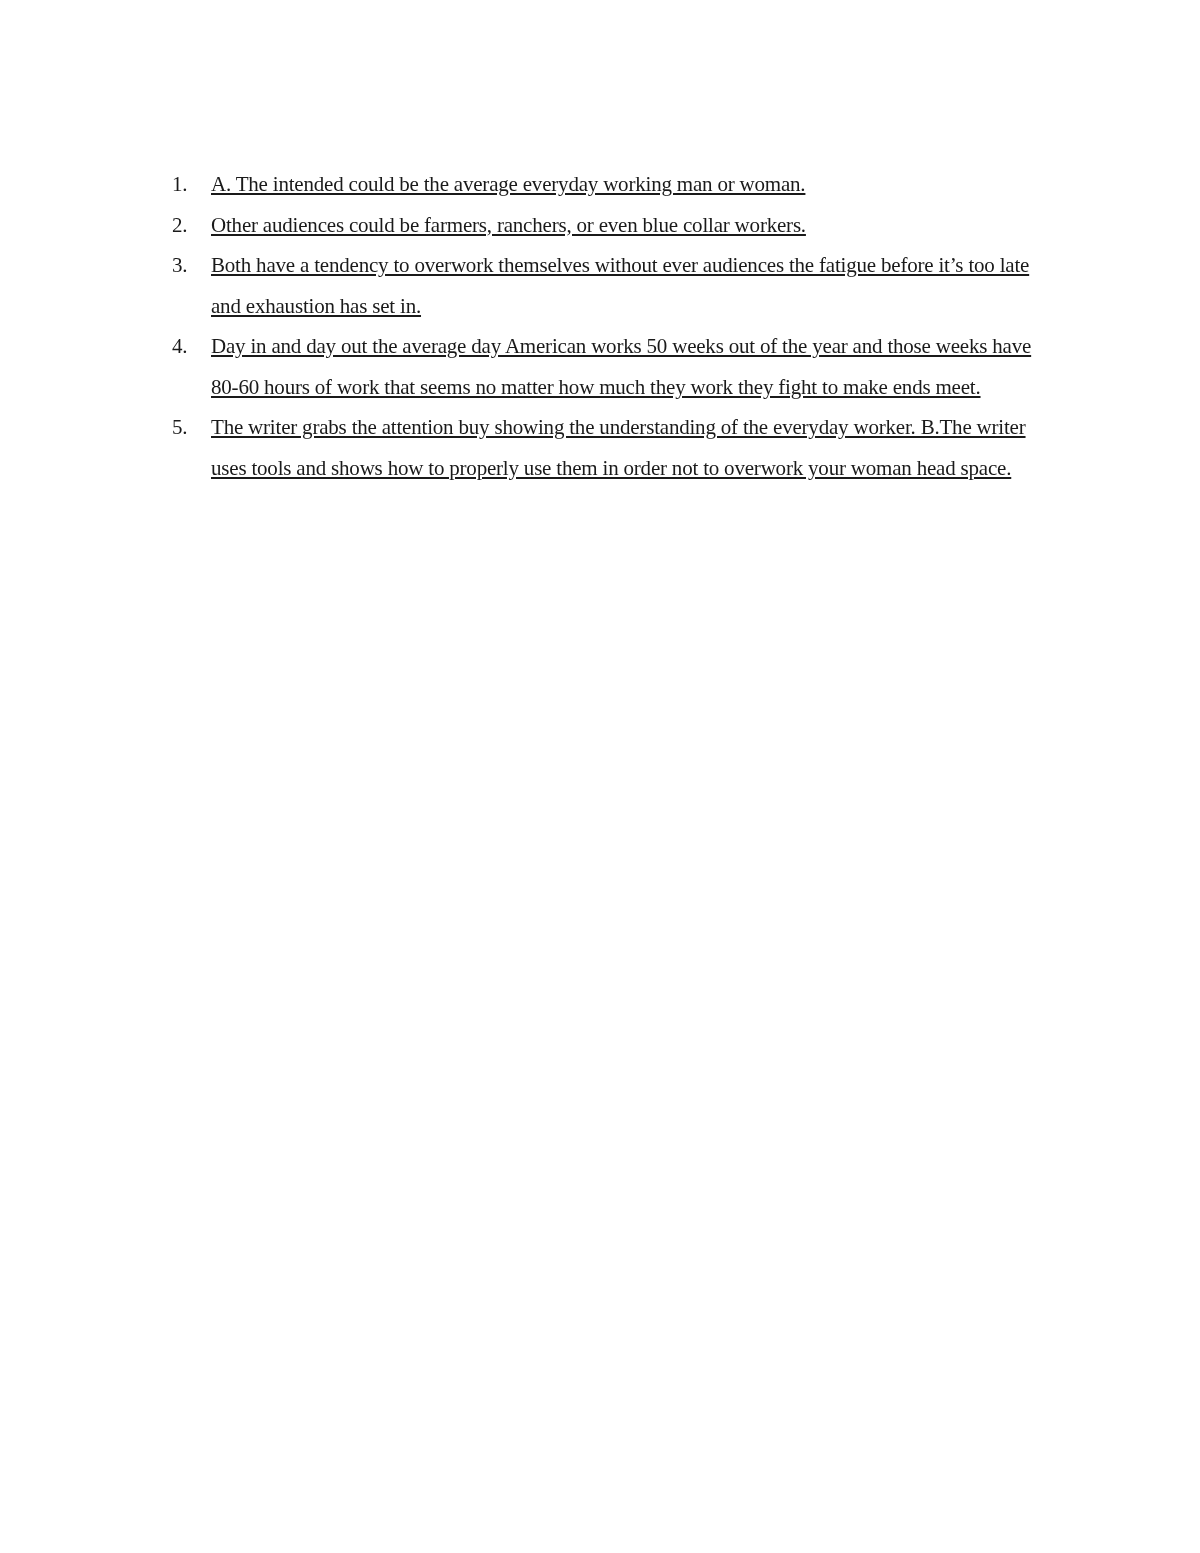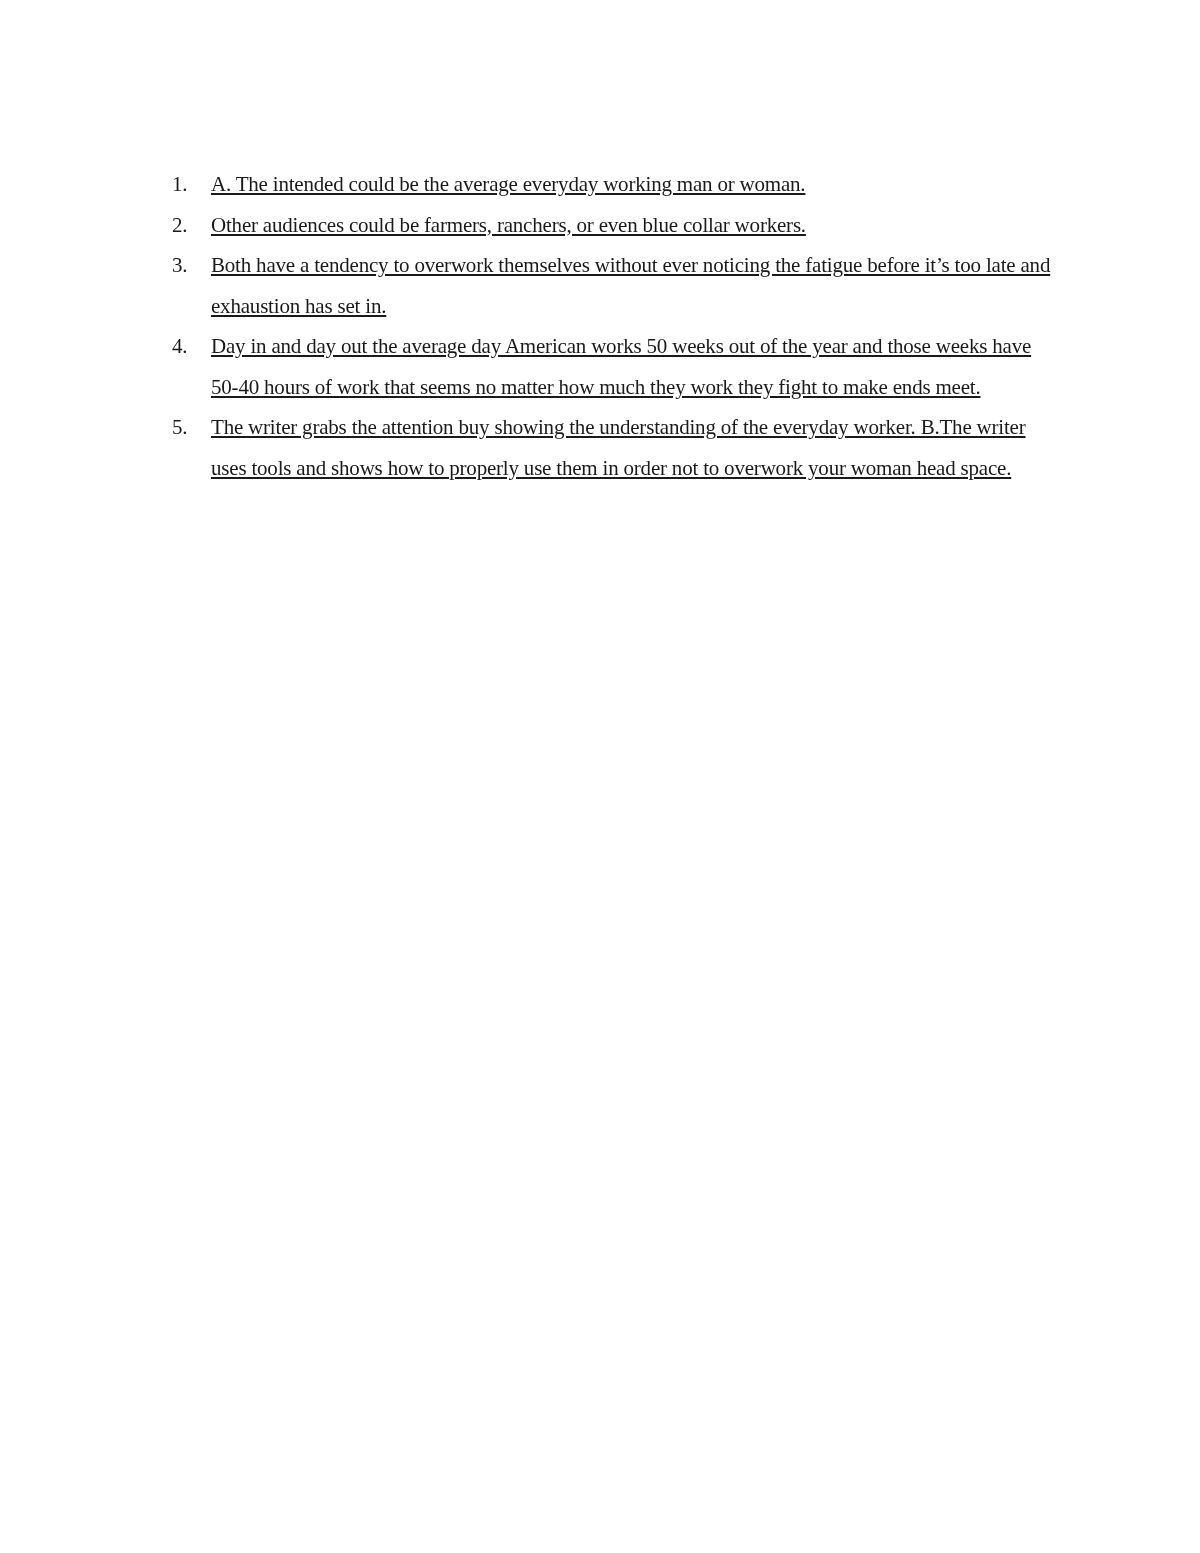--- a/index.html
+++ b/index.html
@@ -58,24 +58,24 @@
     <li class="item">
       <span class="num">1.</span>
       <span class="text">A. The intended could be the average everyday working man or woman.</span>
     </li>
     <li class="item">
       <span class="num">2.</span>
       <span class="text">Other audiences could be farmers, ranchers, or even blue collar workers.</span>
     </li>
     <li class="item">
       <span class="num">3.</span>
-      <span class="text">Both have a tendency to overwork themselves without ever noticing the fatigue before it’s too late and exhaustion has set in.</span>
+      <span class="text">Both have a tendency to overwork themselves without ever audiences the fatigue before it’s too late and exhaustion has set in.</span>
     </li>
     <li class="item">
       <span class="num">4.</span>
-      <span class="text">Day in and day out the average day American works 50 weeks out of the year and those weeks have 50-40 hours of work that seems no matter how much they work they fight to make ends meet.</span>
+      <span class="text">Day in and day out the average day American works 50 weeks out of the year and those weeks have 80-60 hours of work that seems no matter how much they work they fight to make ends meet.</span>
     </li>
     <li class="item">
       <span class="num">5.</span>
       <span class="text">The writer grabs the attention buy showing the understanding of the everyday worker. B.The writer uses tools and shows how to properly use them in order not to overwork your woman head space.</span>
     </li>
   </ol>
 </div>
 
 </body></html>

